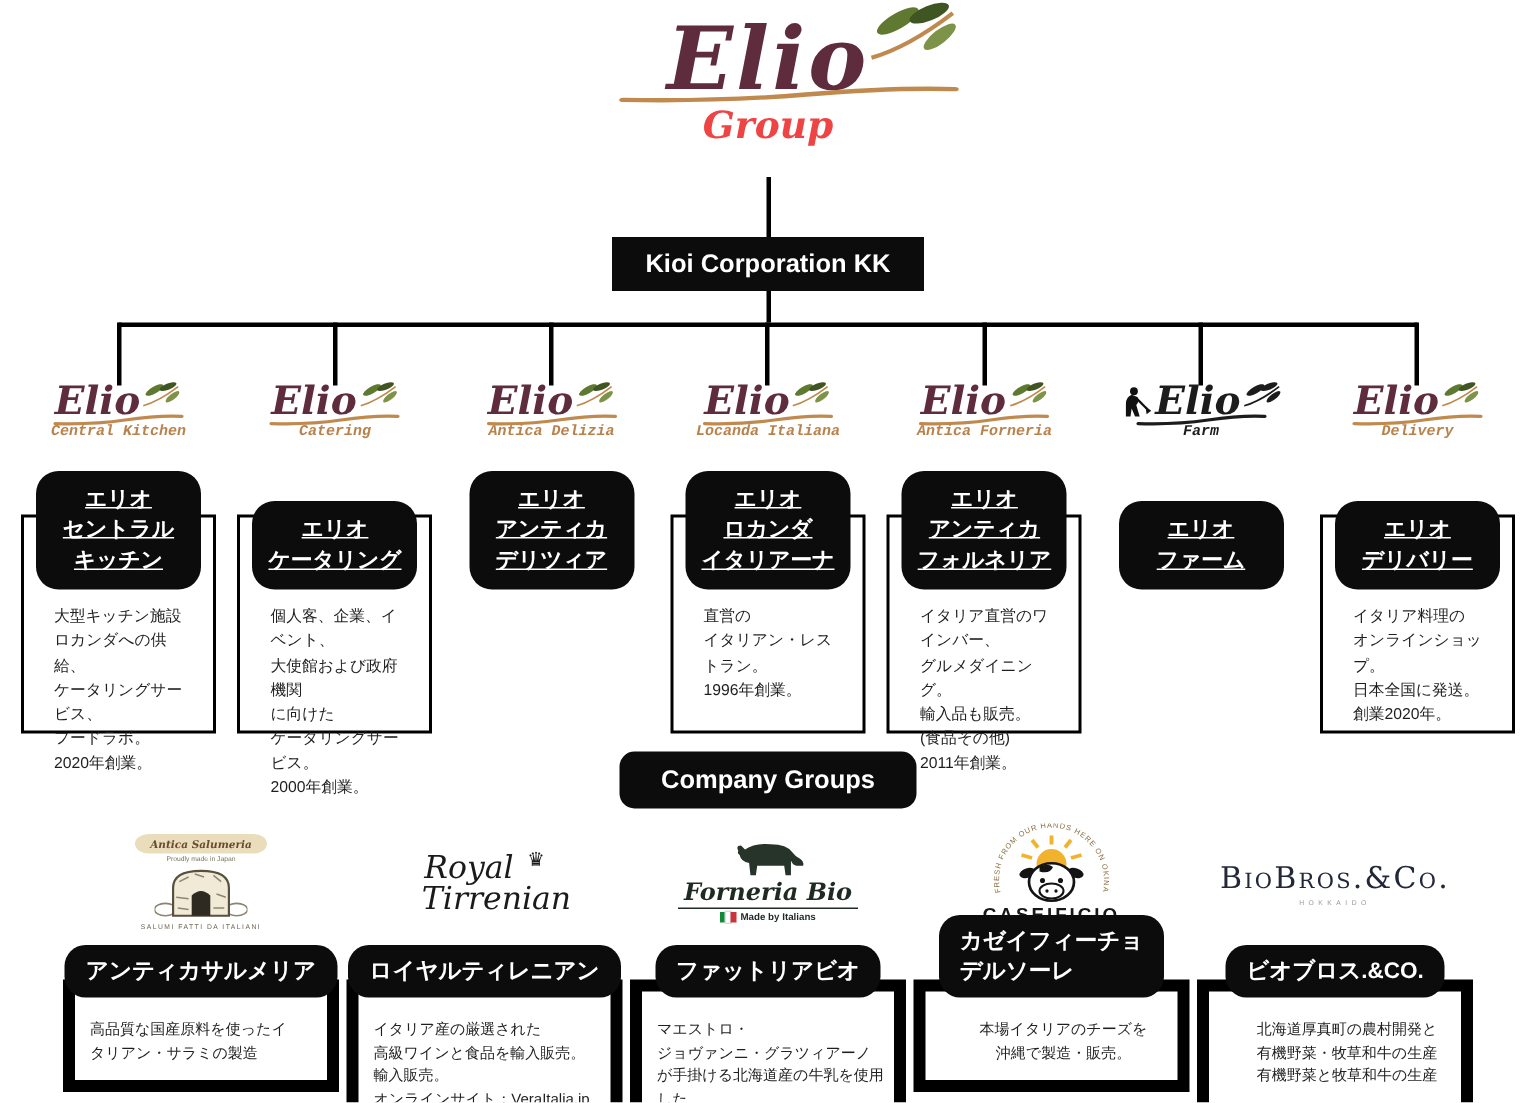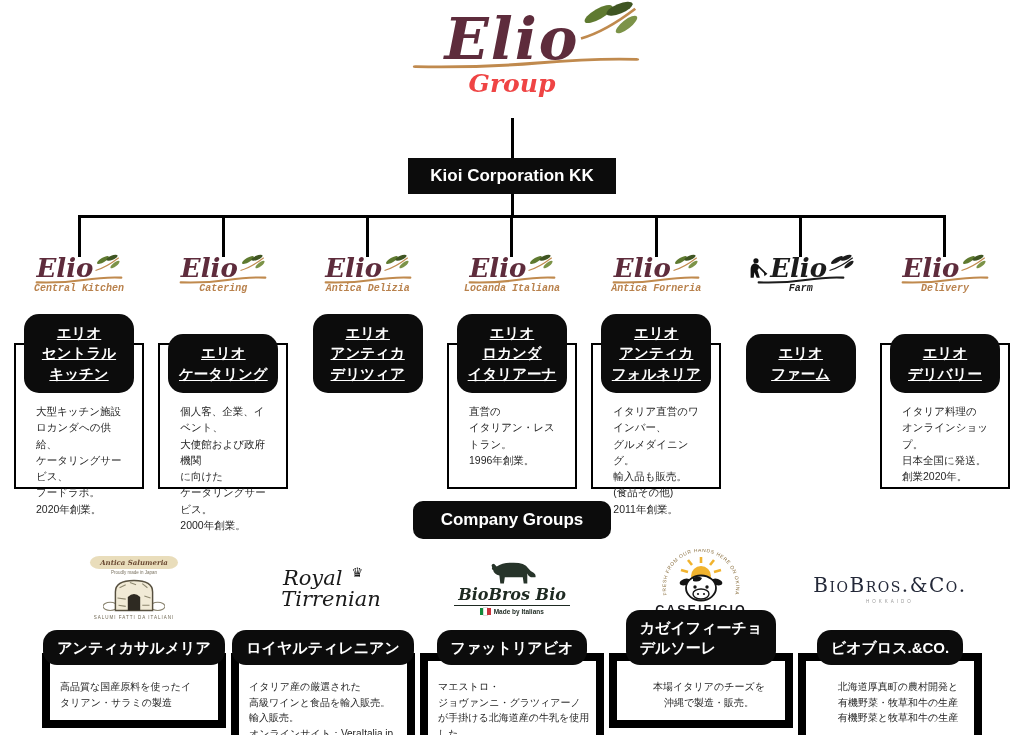--- a/index.html
+++ b/index.html
@@ -357,21 +357,21 @@
 高級ワインと食品を輸入販売。
 輸入販売。
 オンラインサイト：VeraItalia.jp</div>
     </div>
 
     <div class="g-col">
       <div class="g-logo">
         <svg class="fb-cow" viewBox="0 0 64 30">
           <path d="M10 7 Q8 3 12 3 L15 6 Q22 1 34 2 Q46 2 50 8 Q52 11 56 13 Q59 15 58 18 L53 18 Q50 17 49 14 L49 25 L45 25 L44 18 L24 18 L23 25 L19 25 L18 16 Q12 15 11 10 Q9 9 10 7 Z" fill="#27342a"></path>
         </svg>
-        <div class="fb-script">BioBros Bio</div>
+        <div class="fb-script">Forneria Bio</div>
         <div class="fb-cap">
           <span class="flag">
               <i class="fg"></i>
               <i class="fw"></i>
               <i class="fr"></i>
             </span>
           <span>Made by Italians</span>
         </div>
       </div>
       <div class="g-title-wrap">

